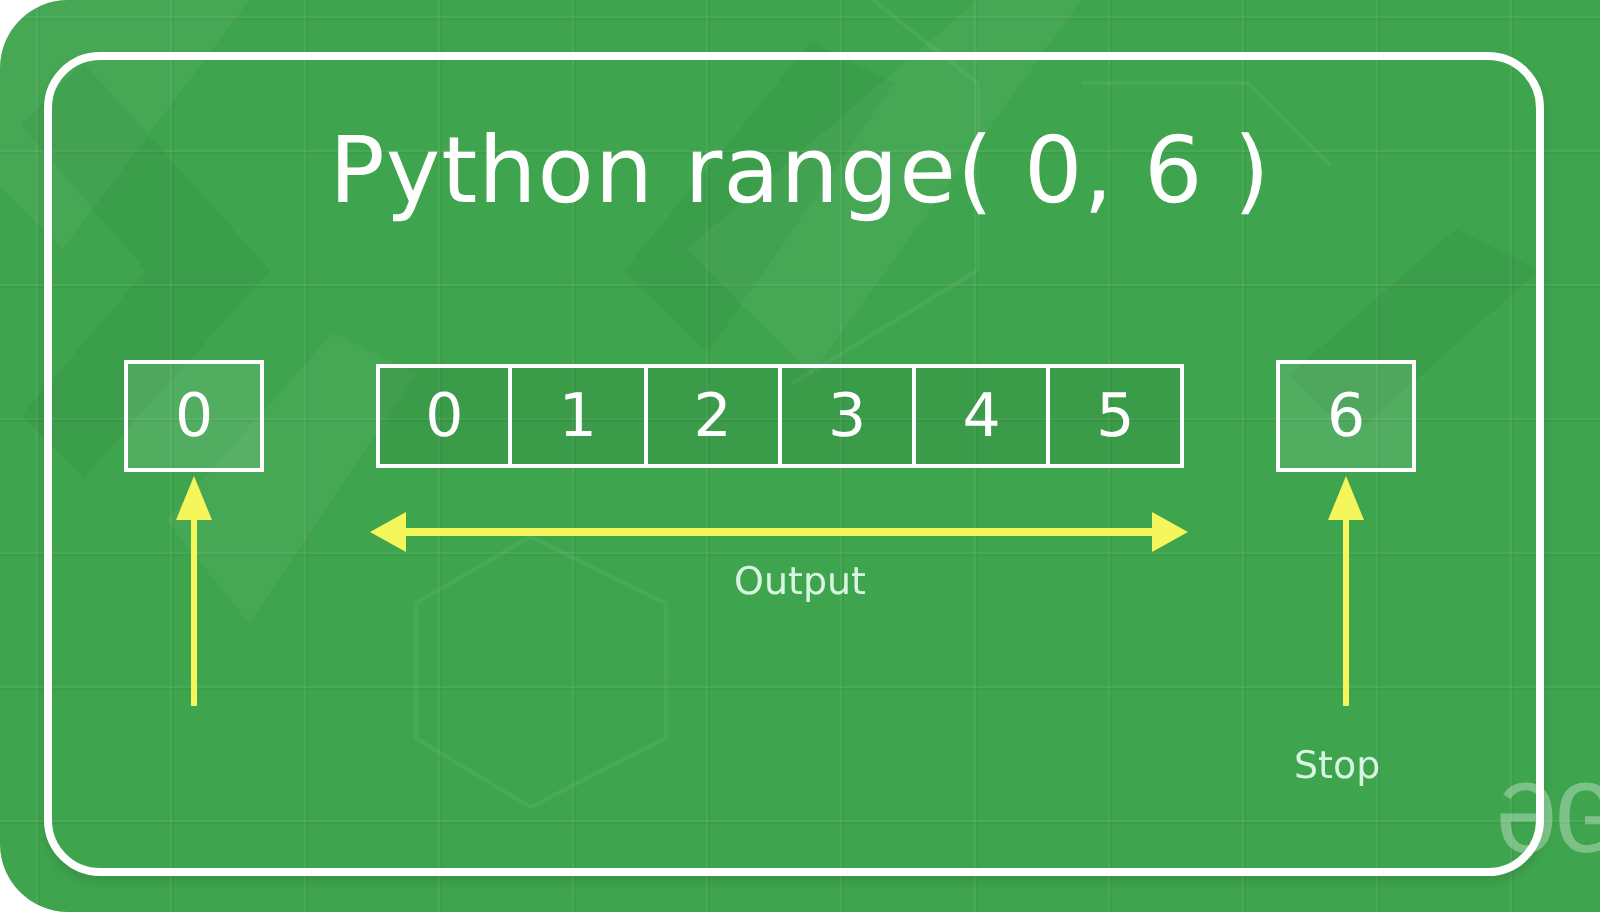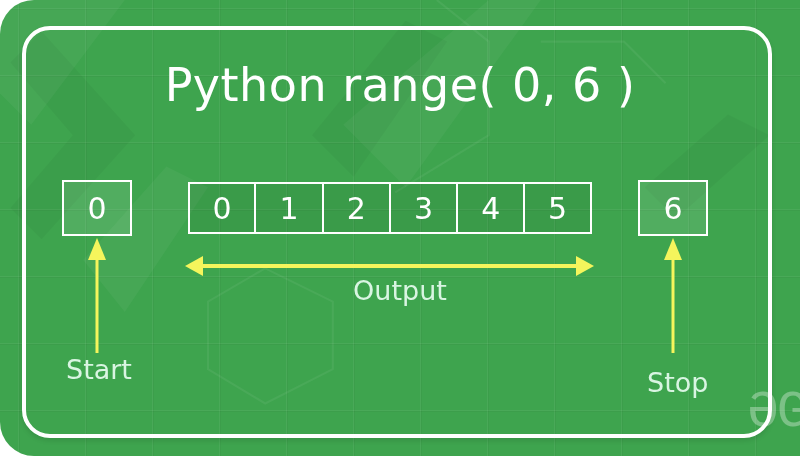--- a/index.html
+++ b/index.html
@@ -124,21 +124,21 @@
     position: absolute;
     left: 0; top: 0;
     width: 800px; height: 462px;
     pointer-events: none;
   }
 
   
   .caption {
     position: absolute;
     color: #d9f5e2;
-    font-size: 27px;
+    font-size: 19px;
     line-height: 30px;
     white-space: pre;
   }
   #output-label {
     left: 0;
     top: 276px;
     width: 800px;
     text-align: center;
   }
   #start-label { left: 66px; top: 355px; }
@@ -218,19 +218,18 @@
       </g>
 
       <g>
         <line x1="198" y1="266" x2="582" y2="266" stroke="#f5f55c" stroke-width="4"></line>
         <polygon points="185,266 203,256 203,276" fill="#f5f55c"></polygon>
         <polygon points="594,266 576,256 576,276" fill="#f5f55c"></polygon>
       </g>
     </svg>
 
     <div class="caption" id="output-label">Output</div>
-    <div class="caption" id="start-label">Start</div>
     <div class="caption" id="stop-label">Stop</div>
 
     <div id="watermark">ƏG</div>
 
   </div>
 </div>
 
 </body></html>

